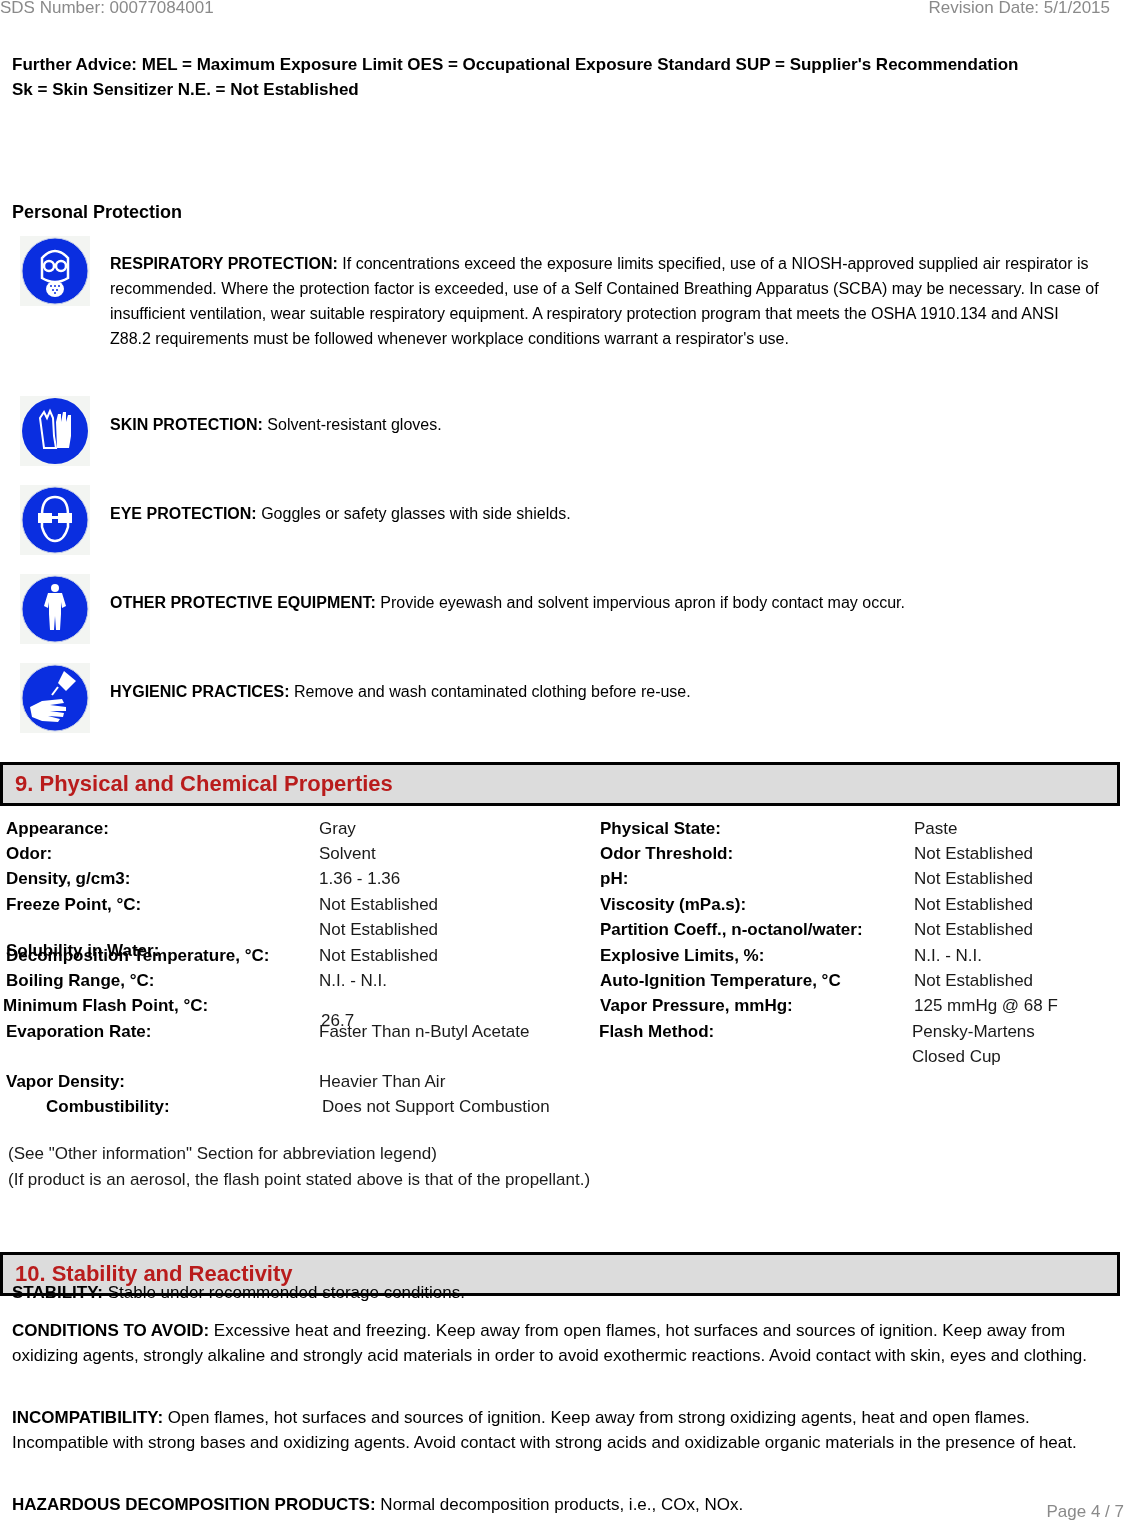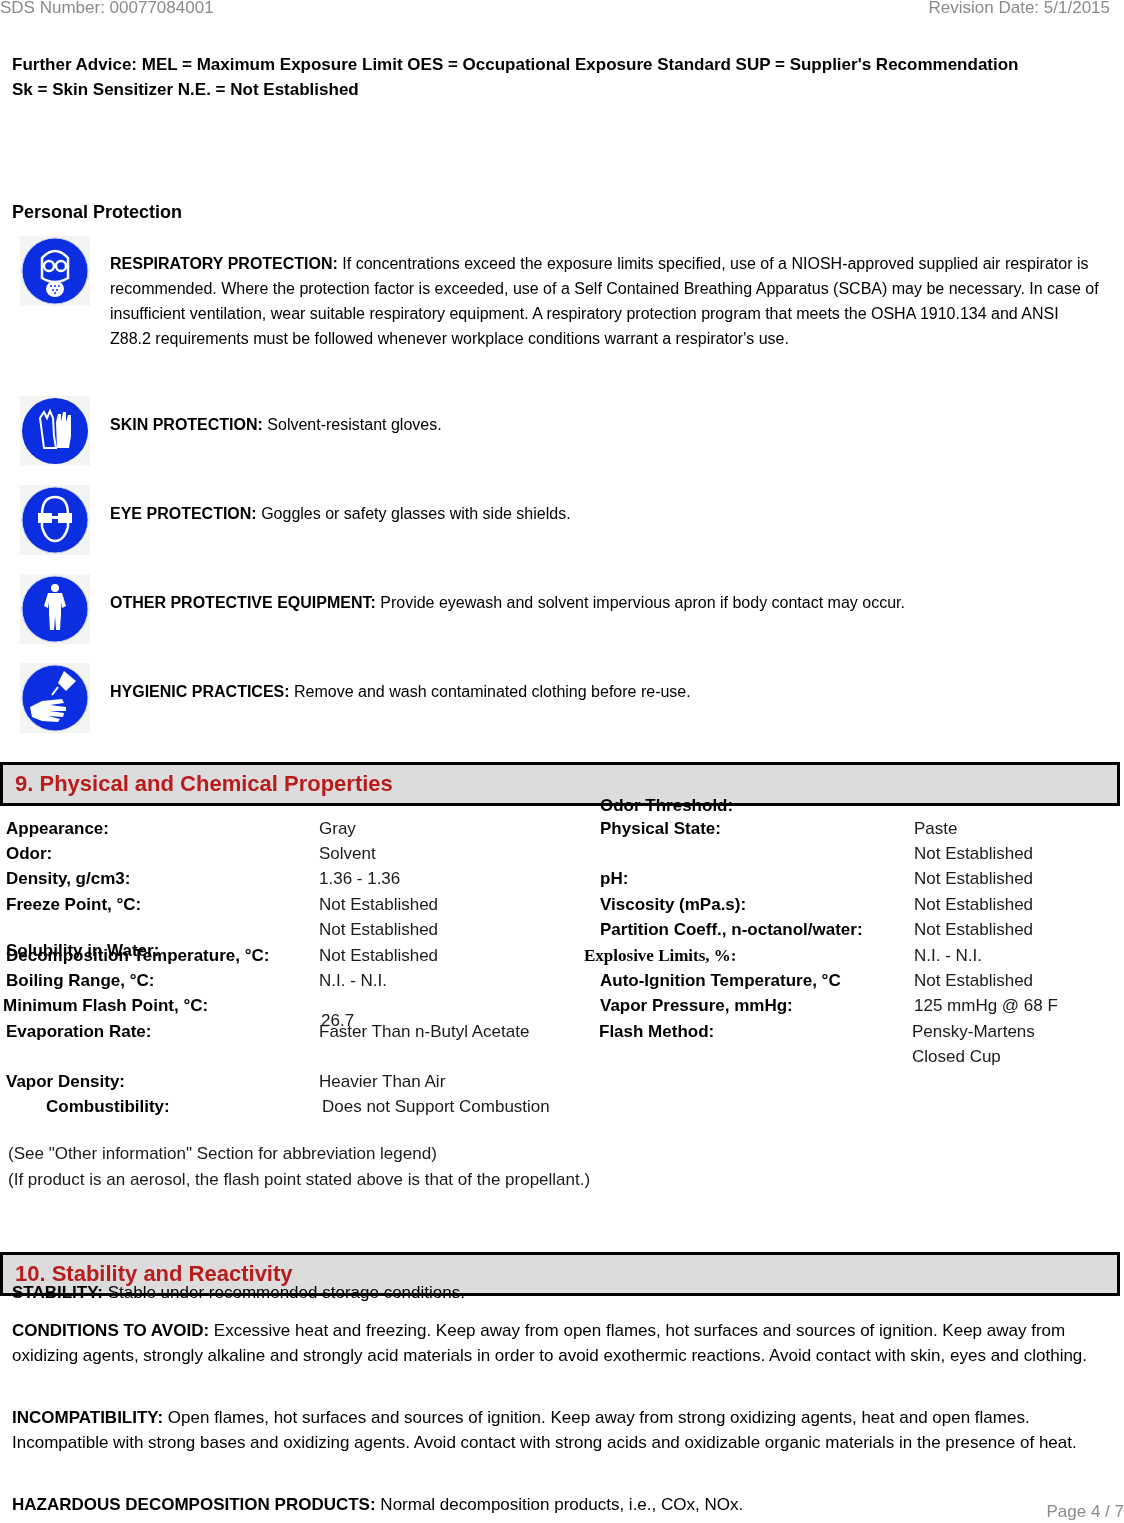--- a/index.html
+++ b/index.html
@@ -117,29 +117,29 @@
 <div class="abs prop-value" style="left:321px;top:996px;margin-top:15px;">26.7</div>
 <div class="abs prop-label" style="left:6px;top:1022px;">Evaporation Rate:</div>
 <div class="abs prop-value" style="left:319px;top:1022px;">Faster Than n-Butyl Acetate</div>
 <div class="abs prop-label" style="left:6px;top:1072px;">Vapor Density:</div>
 <div class="abs prop-value" style="left:319px;top:1072px;">Heavier Than Air</div>
 <div class="abs prop-label" style="left:6px;top:1097px;margin-left:40px;">Combustibility:</div>
 <div class="abs prop-value" style="left:322px;top:1097px;">Does not Support Combustion</div>
 
 <div class="abs prop-label" style="left:600px;top:819px;">Physical State:</div>
 <div class="abs prop-value" style="left:914px;top:819px;">Paste</div>
-<div class="abs prop-label" style="left:600px;top:796px;text-align:right;">Odor Threshold:</div>
+<div class="abs prop-label" style="left:600px;top:844px;text-align:right;">Odor Threshold:</div>
 <div class="abs prop-value" style="left:914px;top:844px;">Not Established</div>
 <div class="abs prop-label" style="left:600px;top:869px;">pH:</div>
 <div class="abs prop-value" style="left:914px;top:869px;">Not Established</div>
 <div class="abs prop-label" style="left:600px;top:895px;">Viscosity (mPa.s):</div>
 <div class="abs prop-value" style="left:914px;top:895px;">Not Established</div>
 <div class="abs prop-label" style="left:600px;top:920px;">Partition Coeff., n-octanol/water:</div>
 <div class="abs prop-value" style="left:914px;top:920px;">Not Established</div>
-<div class="abs prop-label" style="left:584px;top:946px;font-family:Liberation Serif, serif;">Explosive Limits, %:</div>
+<div class="abs prop-label" style="left:600px;top:946px;">Explosive Limits, %:</div>
 <div class="abs prop-value" style="left:914px;top:946px;">N.I. - N.I.</div>
 <div class="abs prop-label" style="left:600px;top:971px;">Auto-Ignition Temperature, °C</div>
 <div class="abs prop-value" style="left:914px;top:971px;">Not Established</div>
 <div class="abs prop-label" style="left:600px;top:996px;">Vapor Pressure, mmHg:</div>
 <div class="abs prop-value" style="left:914px;top:996px;">125 mmHg @ 68 F</div>
 <div class="abs prop-label" style="left:599px;top:1022px;">Flash Method:</div>
 <div class="abs prop-value" style="left:912px;top:1022px;">Pensky-Martens</div>
 <div class="abs prop-value" style="left:912px;top:1047px;">Closed Cup</div>
 
 <div class="abs note" style="left:8px;top:1144px;">(See "Other information" Section for abbreviation legend)</div>

